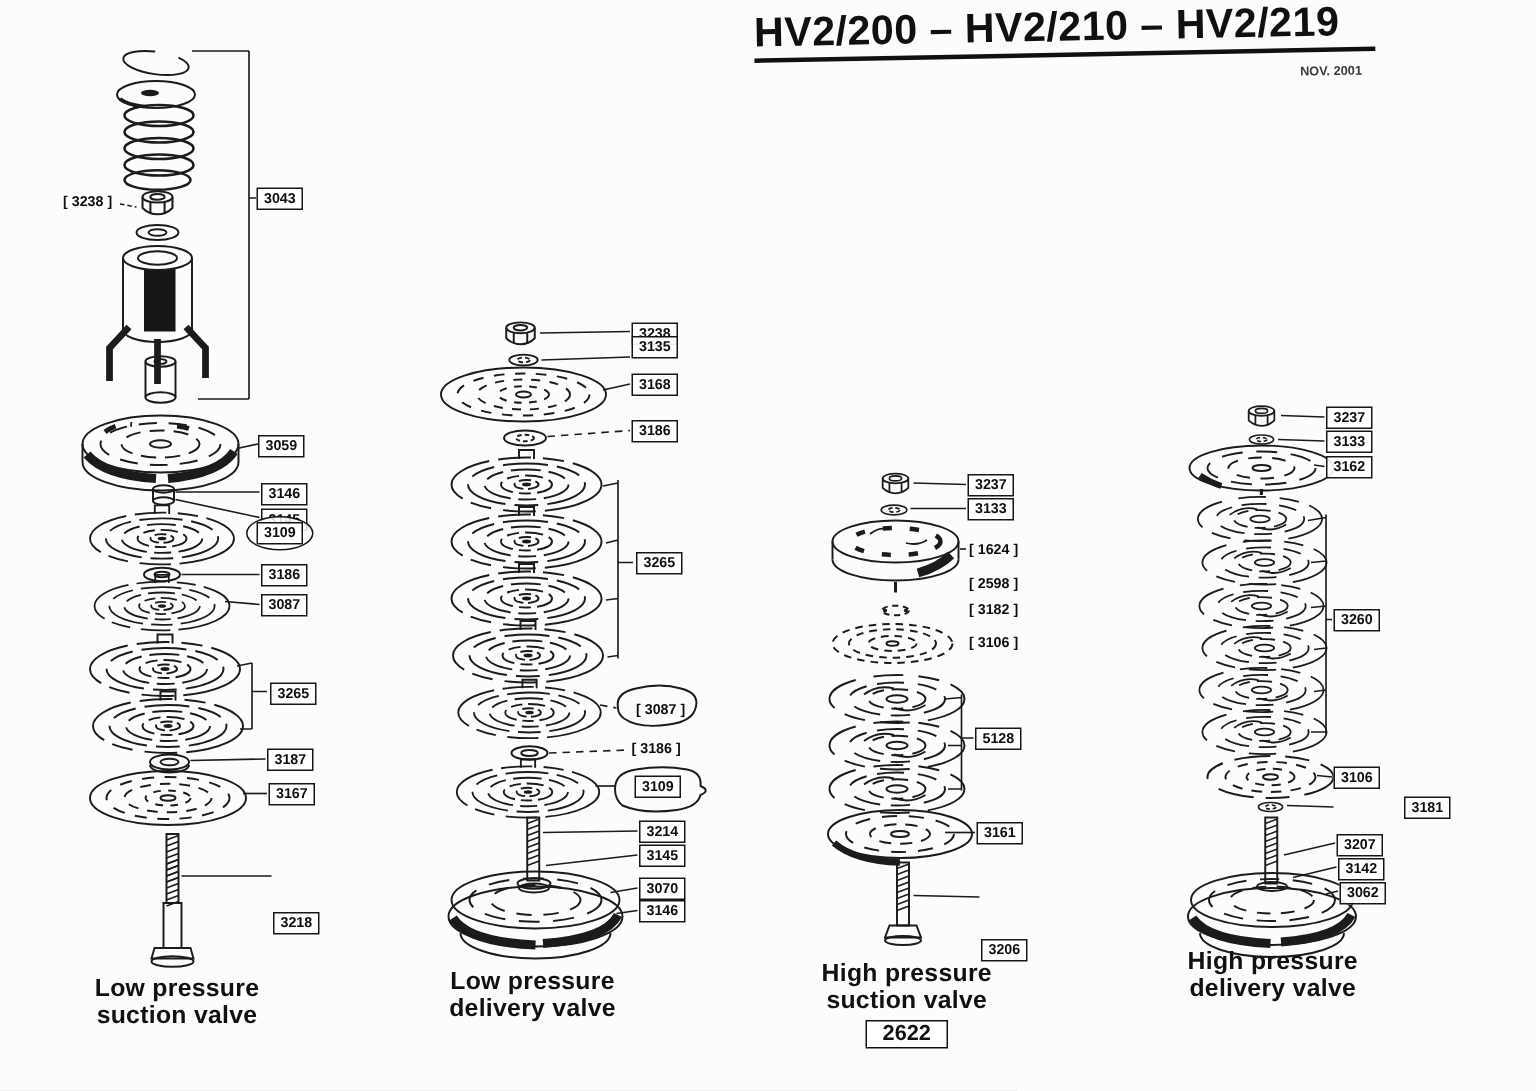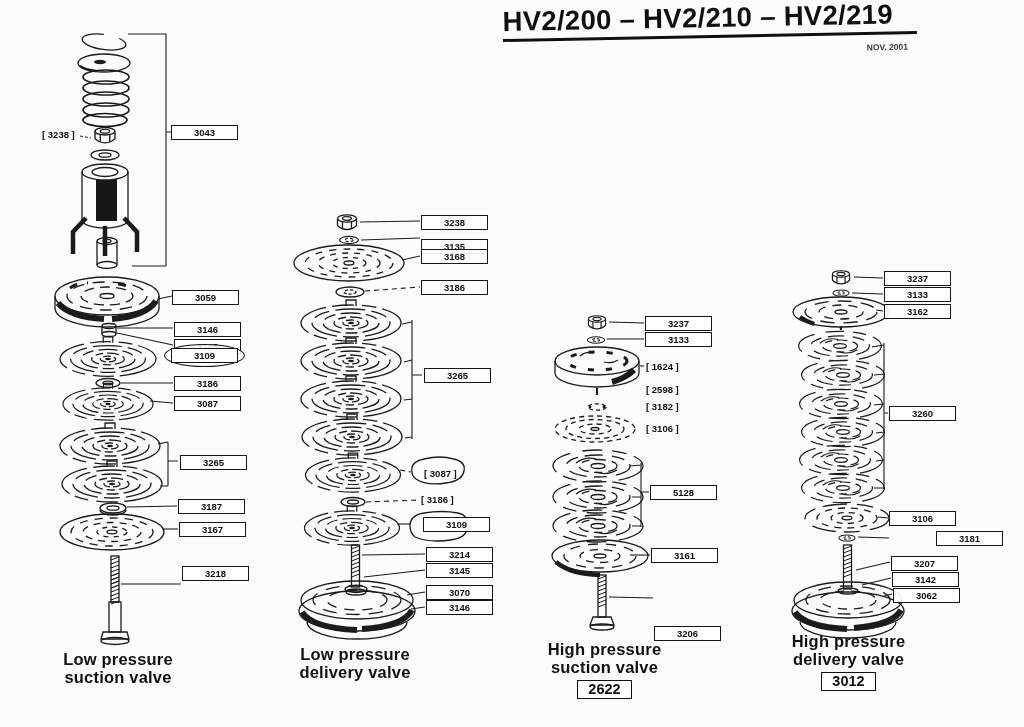--- a/index.html
+++ b/index.html
@@ -6,21 +6,21 @@
   .page{position:relative;width:1024px;height:727px;background:#fcfcfa;
         font-family:"Liberation Sans",sans-serif;overflow:hidden;color:#111;}
   svg.art{position:absolute;left:0;top:0;}
   .title{position:absolute;left:503px;top:6px;width:414px;font-weight:bold;
          font-size:27.5px;letter-spacing:.3px;white-space:nowrap;color:#101010;
          border-bottom:3.4px solid #101010;padding-bottom:1px;
          transform:rotate(-1.1deg);transform-origin:left bottom;}
   .date{position:absolute;left:758px;top:43px;width:150px;text-align:right;
         font-size:8.5px;font-weight:bold;color:#3a3a3a;transform:rotate(-1deg);}
   .plabel{position:absolute;border:1.3px solid #161616;background:rgba(255,255,255,.9);
-          font-weight:bold;font-size:9.5px;line-height:11px;padding:1px 22px;
+          font-weight:bold;font-size:9.5px;line-height:11px;padding:1px 4px;
           white-space:nowrap;color:#0e0e0e;}
   .plabel.brk{border:none;background:transparent;padding:1px 0;}
   .plabel.brk::before{content:"[ ";font-weight:bold;}
   .plabel.brk::after{content:" ]";font-weight:bold;}
   .oval{position:absolute;border:1.4px solid #161616;border-radius:50%;
         padding:3px 6px;background:rgba(255,255,255,.85);}
   .oval .plabel{position:static;border-width:1.2px;}
   .caption{position:absolute;text-align:center;}
   .cap-line{font-weight:bold;font-size:16.5px;line-height:17.5px;letter-spacing:.2px;}
   .code-box{display:inline-block;border:1.7px solid #101010;font-weight:bold;
@@ -317,24 +317,24 @@
   <div class="plabel" style="left:174px;top:322px">3146</div>
   <div class="plabel" style="left:174px;top:339px">3145</div>
   <div class="oval" style="left:164px;top:344px">
     <div class="plabel">3109</div>
   </div>
   <div class="plabel" style="left:174px;top:376px">3186</div>
   <div class="plabel" style="left:174px;top:396px">3087</div>
   <div class="plabel" style="left:180px;top:455px">3265</div>
   <div class="plabel" style="left:178px;top:499px">3187</div>
   <div class="plabel" style="left:179px;top:522px">3167</div>
-  <div class="plabel" style="left:182px;top:566px">3218</div>
+  <div class="plabel" style="left:182px;top:608px">3218</div>
 
   <div class="plabel" style="left:421px;top:215px">3238</div>
-  <div class="plabel" style="left:421px;top:239px">3135</div>
+  <div class="plabel" style="left:421px;top:224px">3135</div>
   <div class="plabel" style="left:421px;top:249px">3168</div>
   <div class="plabel" style="left:421px;top:280px">3186</div>
   <div class="plabel" style="left:424px;top:368px">3265</div>
   <div class="plabel brk" style="left:424px;top:467px">3087</div>
   <div class="plabel brk" style="left:421px;top:493px">3186</div>
   <div class="plabel" style="left:423px;top:517px">3109</div>
   <div class="plabel" style="left:426px;top:547px">3214</div>
   <div class="plabel" style="left:426px;top:563px">3145</div>
   <div class="plabel" style="left:426px;top:585px">3070</div>
   <div class="plabel" style="left:426px;top:600px">3146</div>
@@ -368,16 +368,15 @@
     <div class="cap-line">delivery valve</div>
   </div>
   <div class="caption" style="left:517px;top:641px;width:175px">
     <div class="cap-line">High pressure</div>
     <div class="cap-line">suction valve</div>
     <div><span class="code-box">2622</span></div>
   </div>
   <div class="caption" style="left:761px;top:633px;width:175px">
     <div class="cap-line">High pressure</div>
     <div class="cap-line">delivery valve</div>
-    <div><span class="code-box">3012</span></div>
   </div>
 
 </div>
 
 </body></html>

